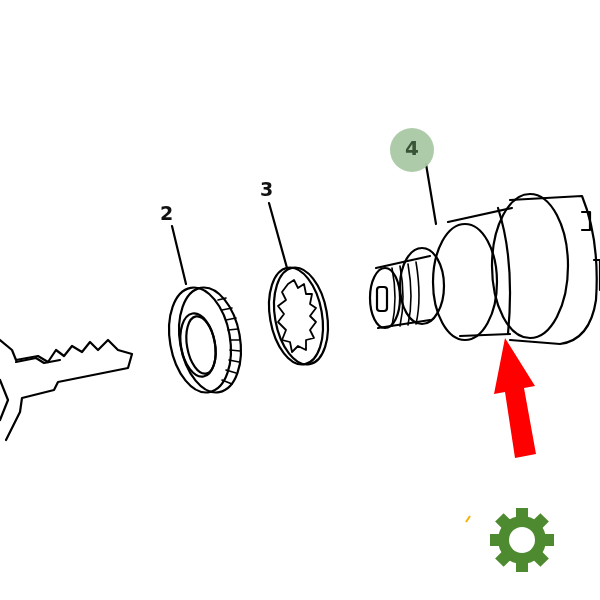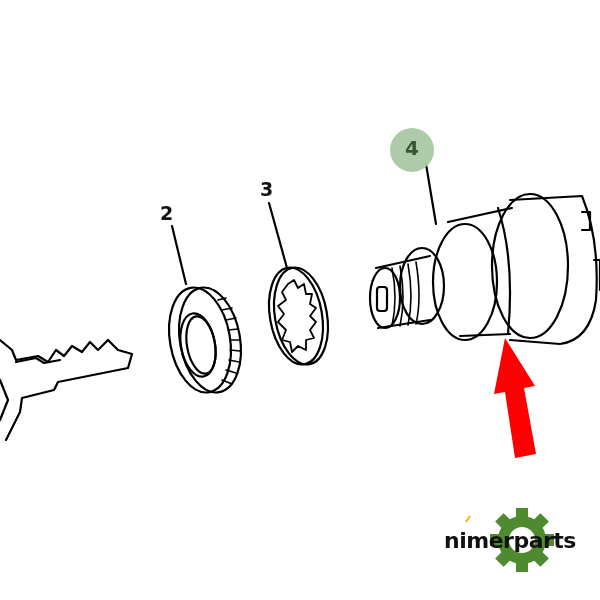--- a/index.html
+++ b/index.html
@@ -78,15 +78,14 @@
           <rect x="20" y="-6" width="12" height="12"></rect>
           <rect x="-6" y="-32" width="12" height="12" transform="rotate(45)"></rect>
           <rect x="-6" y="-32" width="12" height="12" transform="rotate(-45)"></rect>
           <rect x="-6" y="20" width="12" height="12" transform="rotate(45)"></rect>
           <rect x="-6" y="20" width="12" height="12" transform="rotate(-45)"></rect>
         </g>
         <circle r="13" fill="#fff"></circle>
       </g>
       <path d="M22 14 L26 8" stroke="#f2b300" stroke-width="2"></path>
     </svg>
-    <span class="logo-text">nimerparts</span>
   </div>
 </div>
 
 </body></html>

